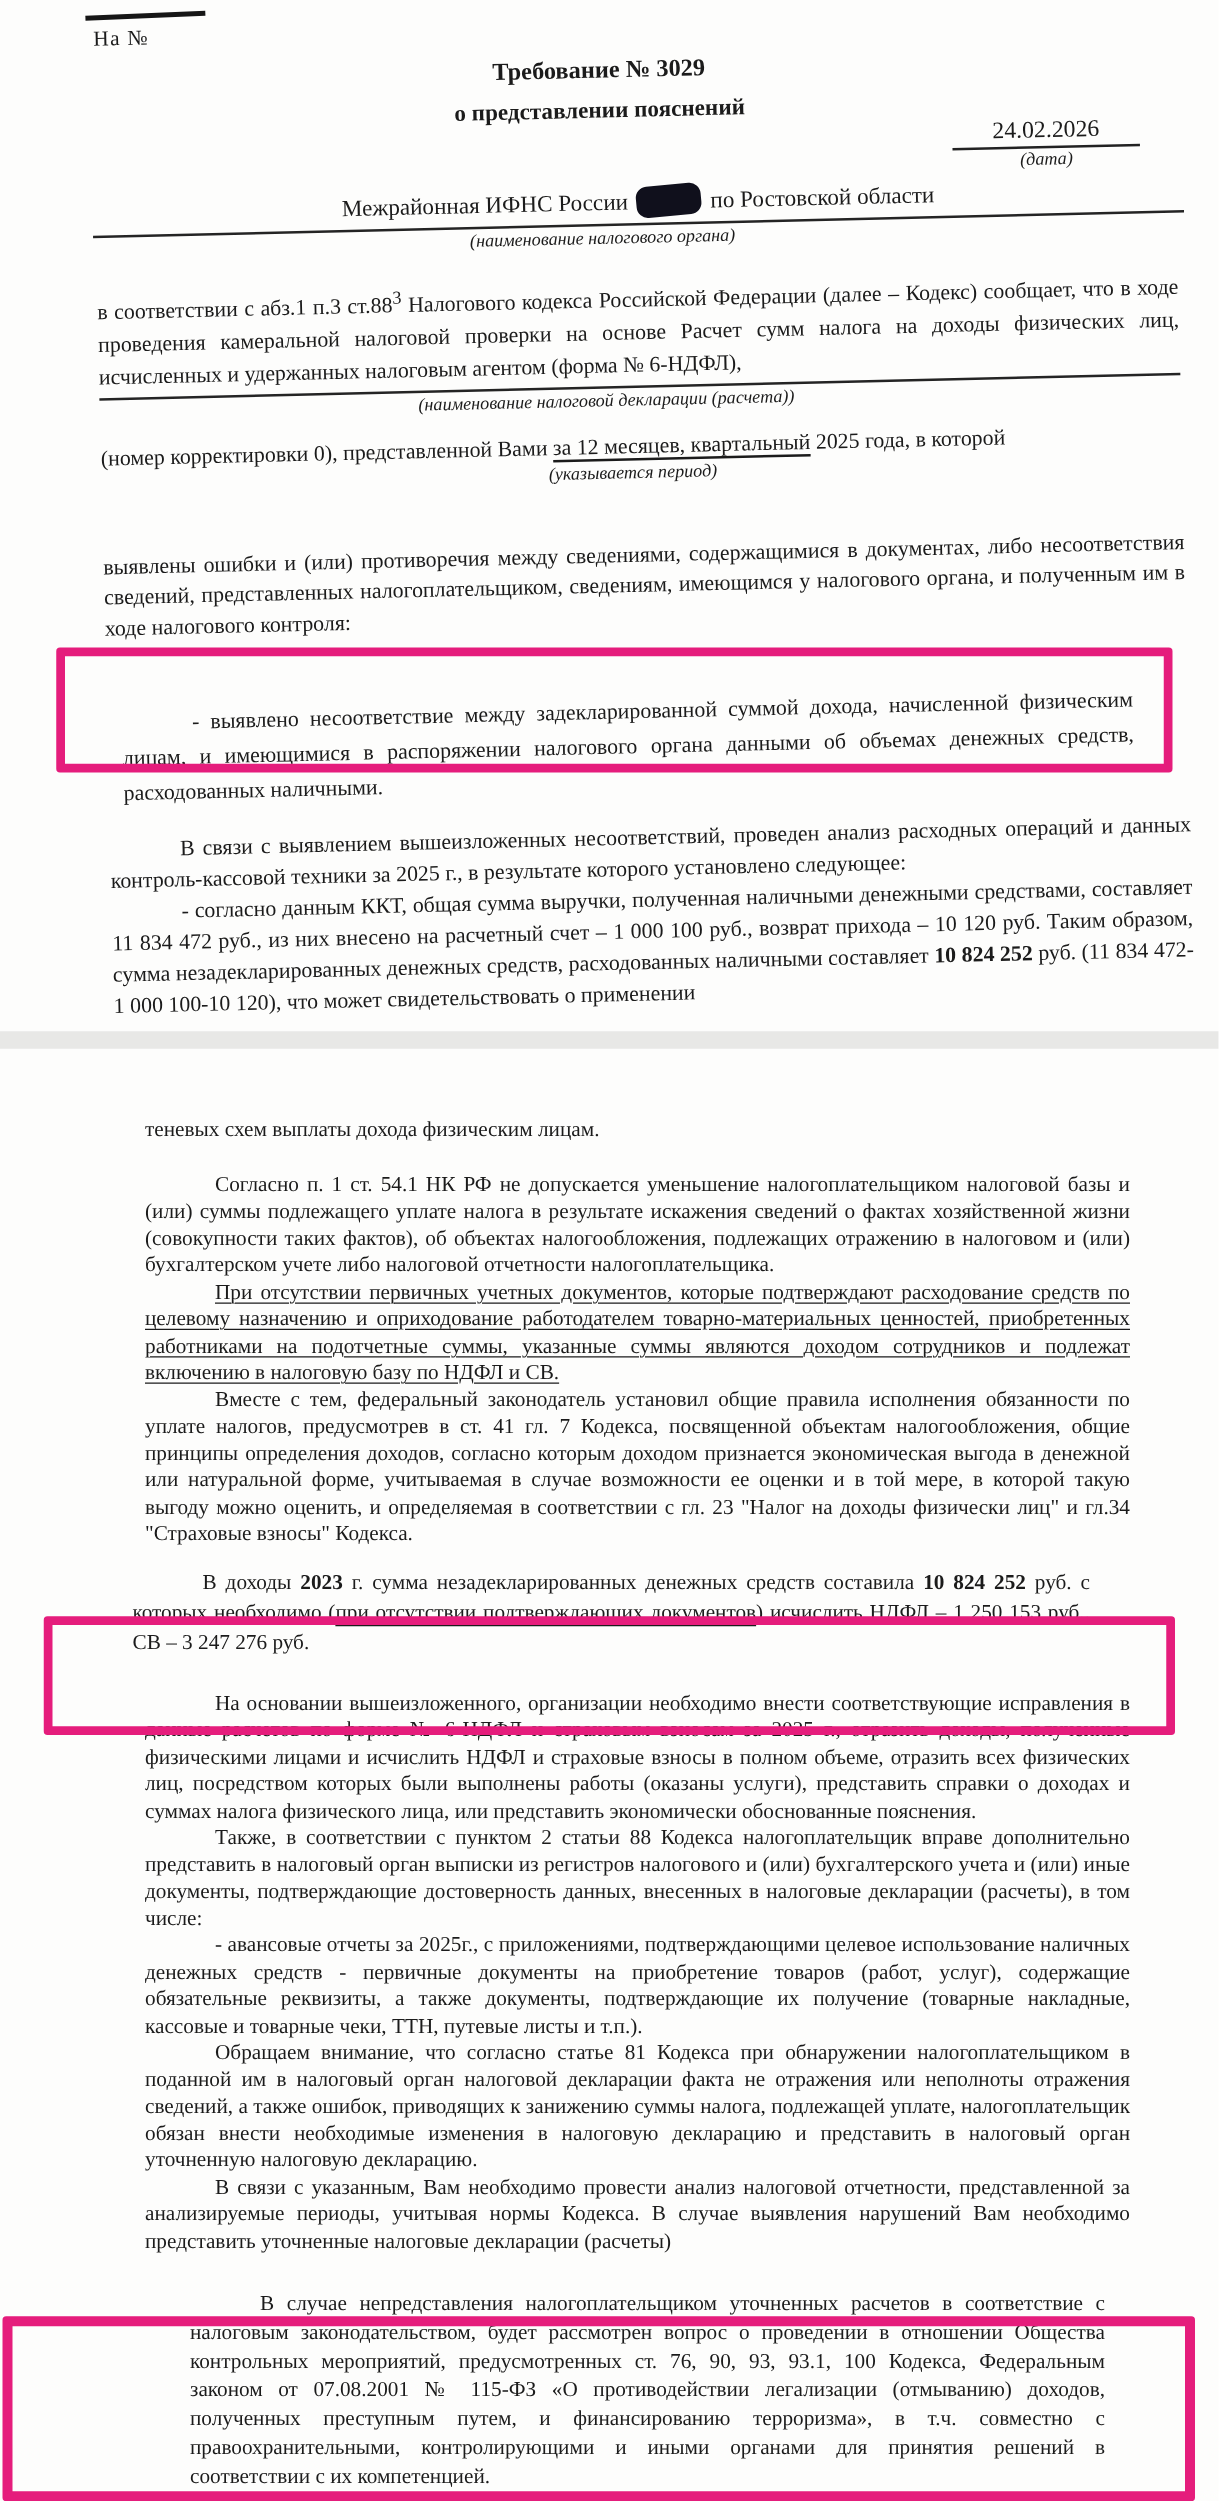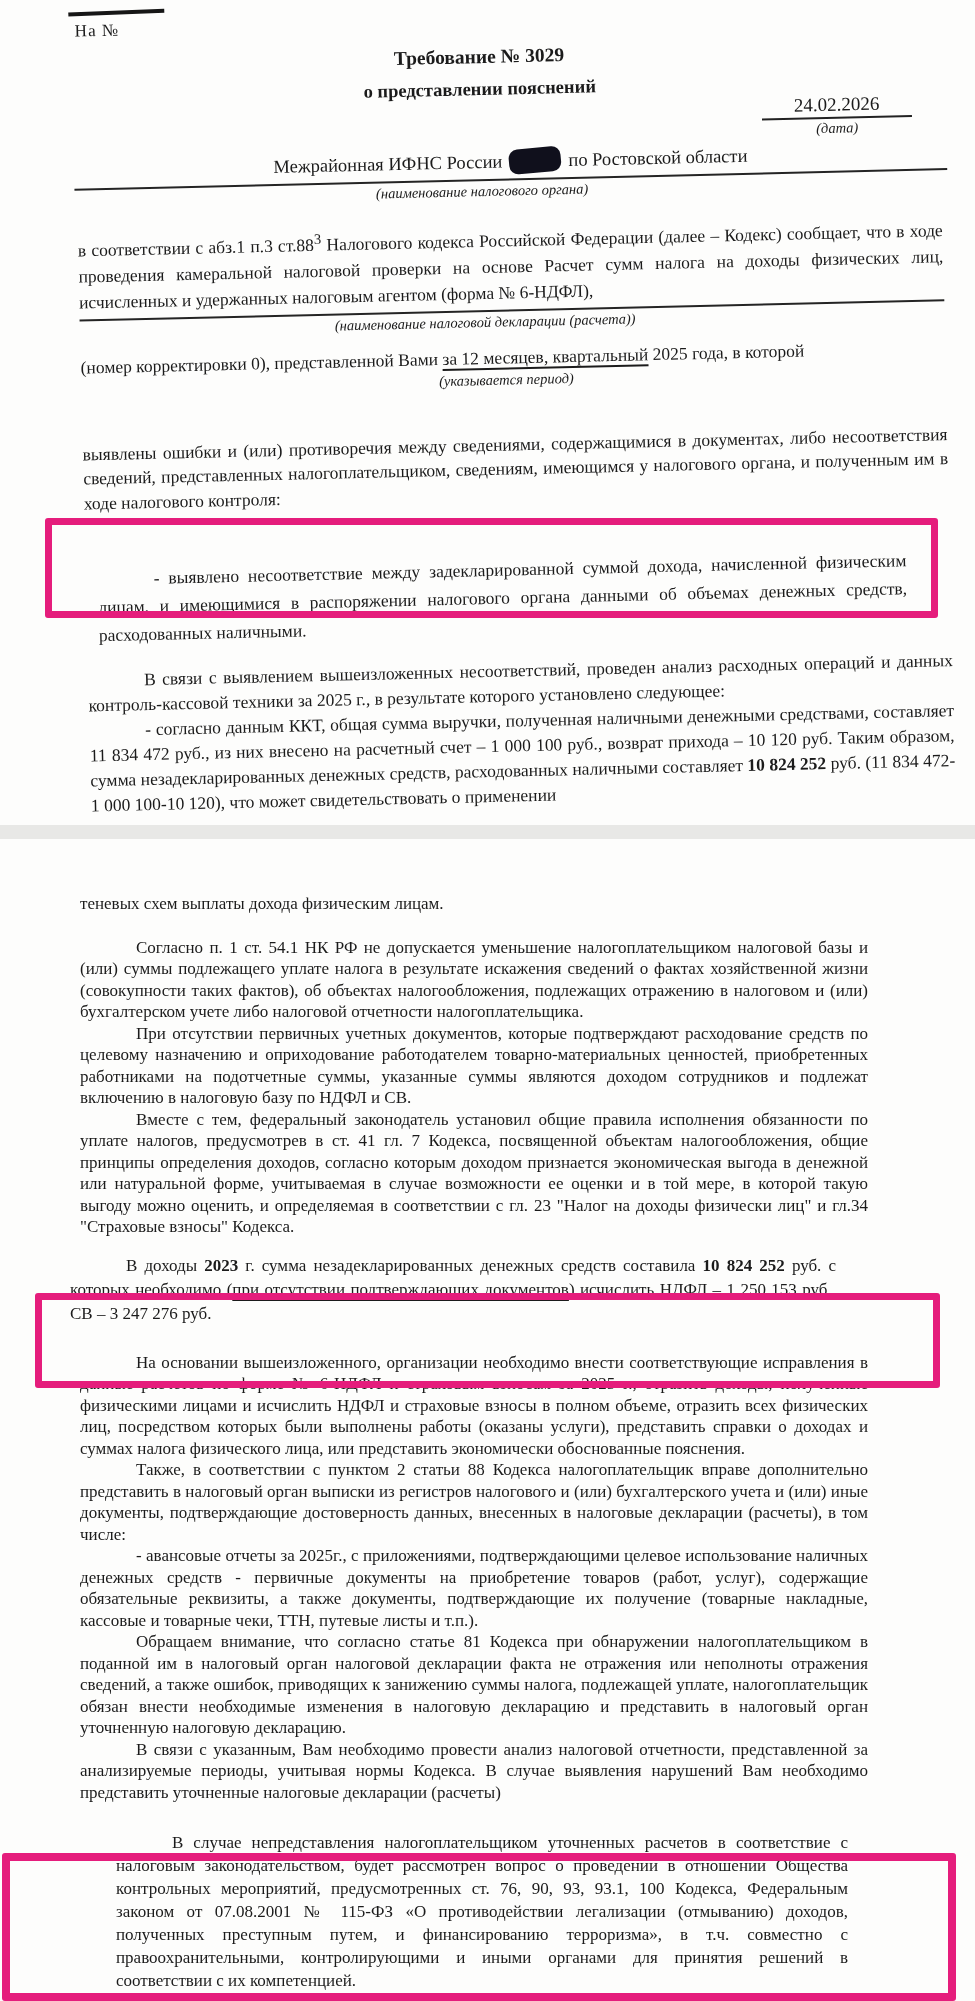--- a/index.html
+++ b/index.html
@@ -30,25 +30,25 @@
   .u-seg { text-decoration:underline; text-underline-offset:4px; text-decoration-thickness:1.5px; }
   .period-cap { margin:2px 0 0 440px; }
   .p-errors { margin-top:44px; line-height:24.5px; }
   .p-found { margin:50px 72px 0 94px; font-size:17.5px; line-height:28px; text-indent:56px; }
   .p-analysis { margin-top:19px; line-height:25px; text-indent:56px; }
   .p-kkt { line-height:25px; text-indent:56px; }
   .b { font-weight:bold; }
   
   .pagebreak { position:absolute; top:825px; left:0; width:975px; height:14px; background:#e8e8e6; }
   
-  .page2 { position:absolute; top:839px; left:0; width:896px; height:1162px; overflow:hidden; }
+  .page2 { position:absolute; top:839px; left:0; width:896px; height:1162px; overflow:hidden;padding-left:36px; }
   .p2para { margin:0 28px 0 80px; font-size:17px; line-height:21.5px; text-align:justify; text-indent:56px; }
   .p-shadow { margin-top:54px; text-indent:0; }
   .p-541 { margin-top:22px; }
-  .p-underlined { text-underline-offset:3px; text-decoration-thickness:1.4px; }
+  .p-underlined { text-decoration:underline; text-underline-offset:3px; text-decoration-thickness:1.4px; }
   .hl2-text { margin:16px 60px 0 70px; font-size:17px; line-height:24px; text-align:justify; text-indent:56px; }
   .p-basis { margin-top:26px; }
   .hl3-text { margin:28px 48px 0 116px; font-size:17px; line-height:23px; text-align:justify; text-indent:56px; }
   
   .hlbox { position:absolute; border-style:solid; border-color:#e51d7c; border-radius:3px; pointer-events:none; background:transparent; }
   .hl1 { left:45px;  top:518px;  width:879px; height:86px;  border-width:7px; }
   .hl2 { left:35px;  top:1293px; width:891px; height:81px;  border-width:7px; }
   .hl3 { left:2px;   top:1853px; width:938px; height:132px; border-width:8px; }
 </style>
 </head>

